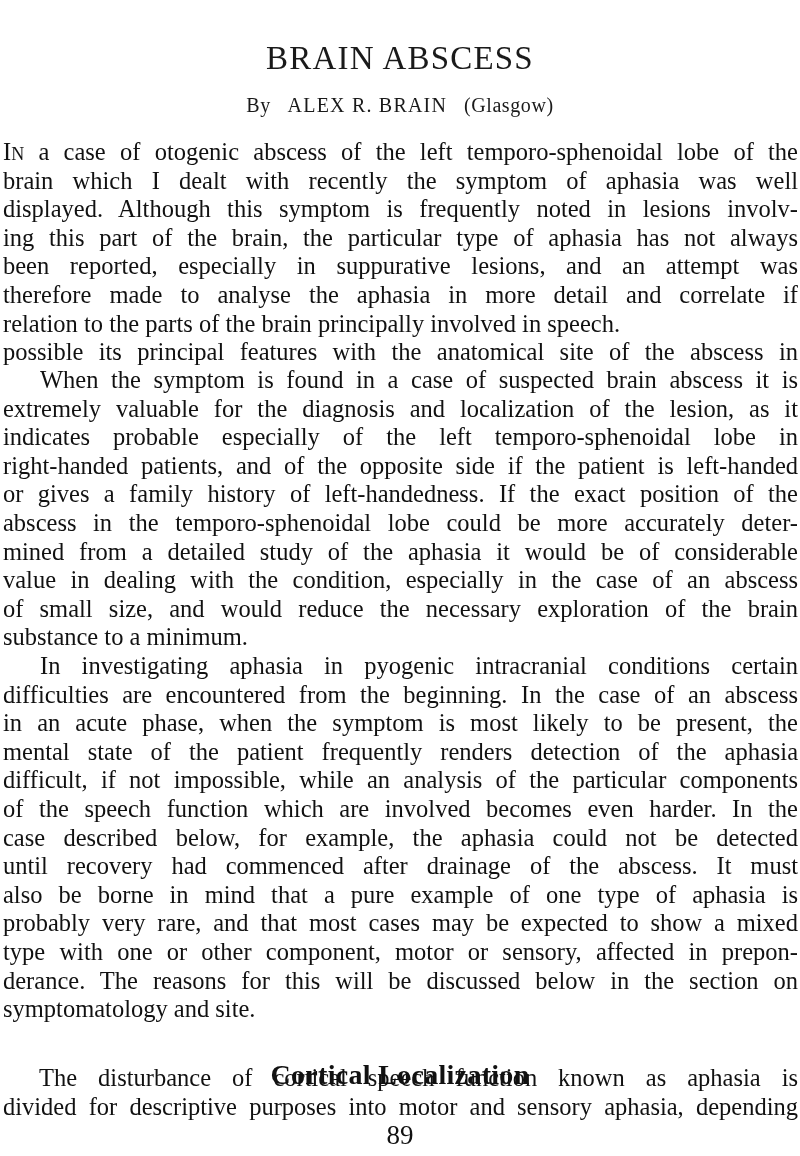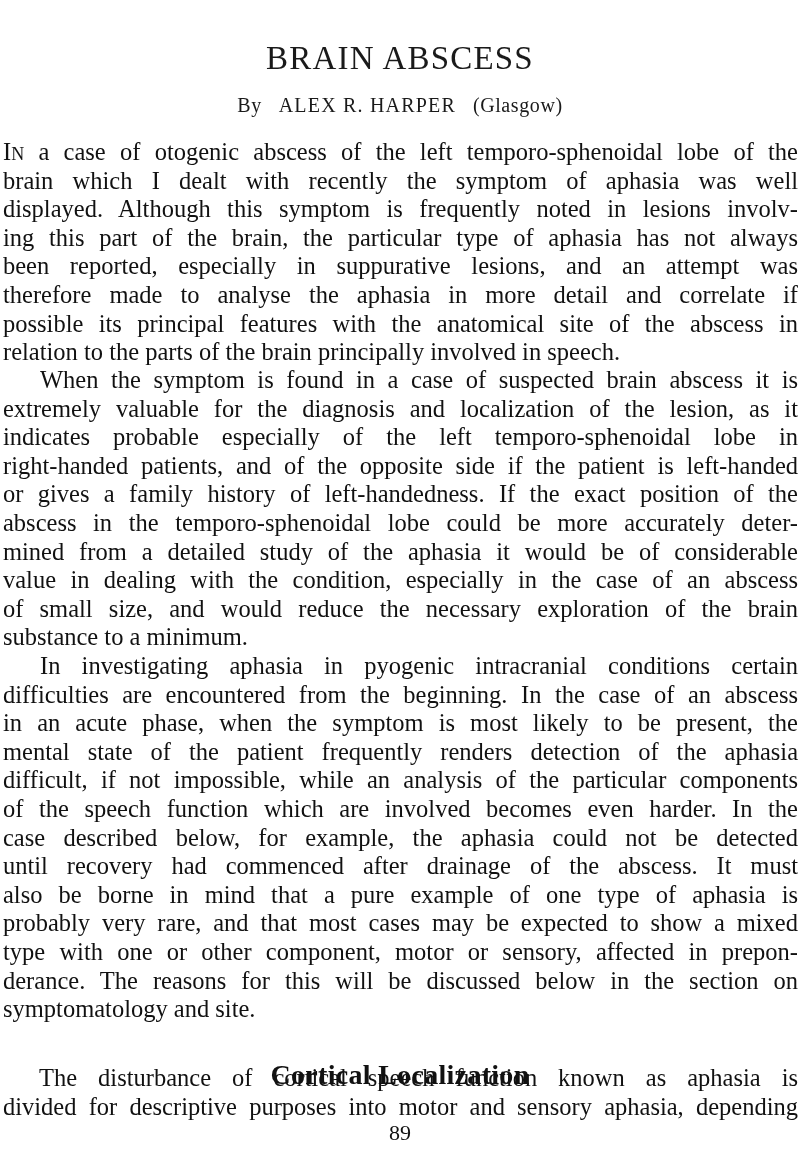--- a/index.html
+++ b/index.html
@@ -87,47 +87,47 @@
       font-weight: bold;
       letter-spacing: 0.3px;
     }
     .para4 { top: 1064px; }
     .page-number {
       position: absolute;
       top: 1120px;
       left: 0;
       width: 800px;
       text-align: center;
-      font-size: 22px;
+      font-size: 27px;
     }
   </style>
 </head>
 <body>
 
 <div class="page">
 
   <h1 class="title title-2">BRAIN ABSCESS</h1>
 
   <div class="byline">
     <span>By</span>
     <span>&nbsp;</span>
-    <span class="author">ALEX R. HARPER</span>
+    <span class="author">ALEX R. BRAIN</span>
     <span>&nbsp;</span>
     <span>(Glasgow)</span>
   </div>
 
   <div class="body-text para1">
     <span class="line"><span>I</span><span class="smallcaps-n">N</span><span> a case of otogenic abscess of the left temporo-sphenoidal lobe of the</span></span>
     <span class="line">brain which I dealt with recently the symptom of aphasia was well</span>
     <span class="line">displayed.  Although this symptom is frequently noted in lesions involv-</span>
     <span class="line">ing this part of the brain, the particular type of aphasia has not always</span>
     <span class="line">been reported, especially in suppurative lesions, and an attempt was</span>
     <span class="line">therefore made to analyse the aphasia in more detail and correlate if</span>
+    <span class="line last">relation to the parts of the brain principally involved in speech.</span>
     <span class="line">possible its principal features with the anatomical site of the abscess in</span>
-    <span class="line last">relation to the parts of the brain principally involved in speech.</span>
   </div>
 
   <div class="body-text para2">
     <span class="line indent">When the symptom is found in a case of suspected brain abscess it is</span>
     <span class="line">extremely valuable for the diagnosis and localization of the lesion, as it</span>
     <span class="line">indicates probable especially of the left temporo-sphenoidal lobe in</span>
     <span class="line">right-handed patients, and of the opposite side if the patient is left-handed</span>
     <span class="line">or gives a family history of left-handedness.  If the exact position of the</span>
     <span class="line">abscess in the temporo-sphenoidal lobe could be more accurately deter-</span>
     <span class="line">mined from a detailed study of the aphasia it would be of considerable</span>

